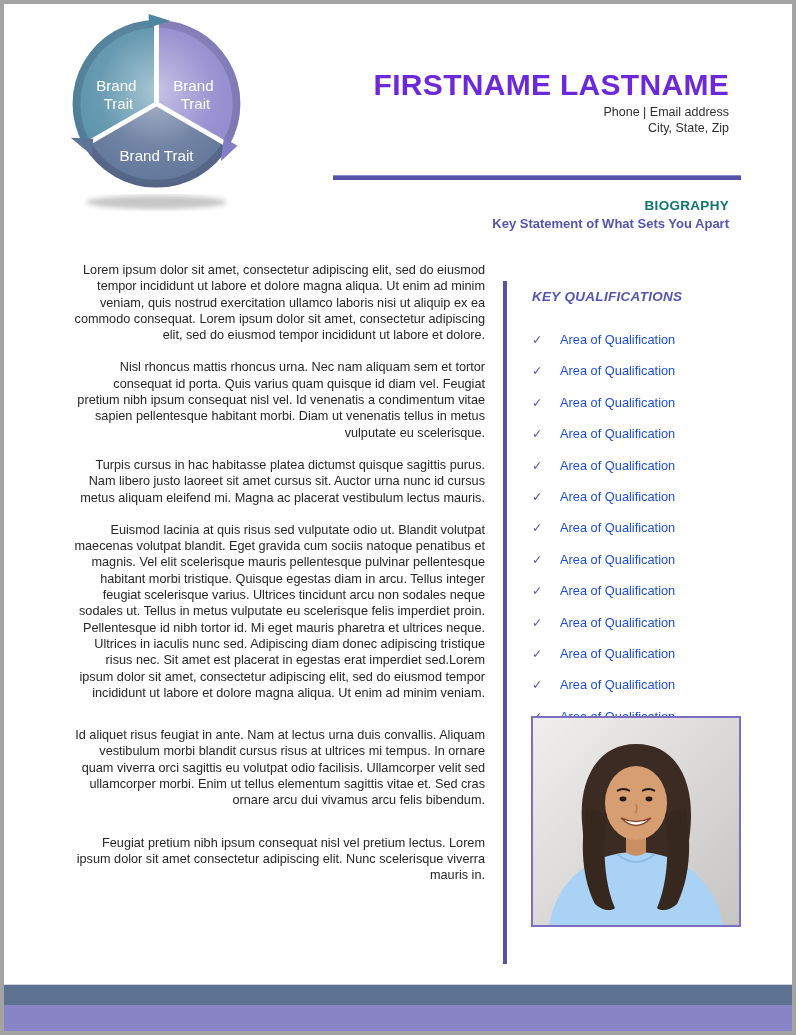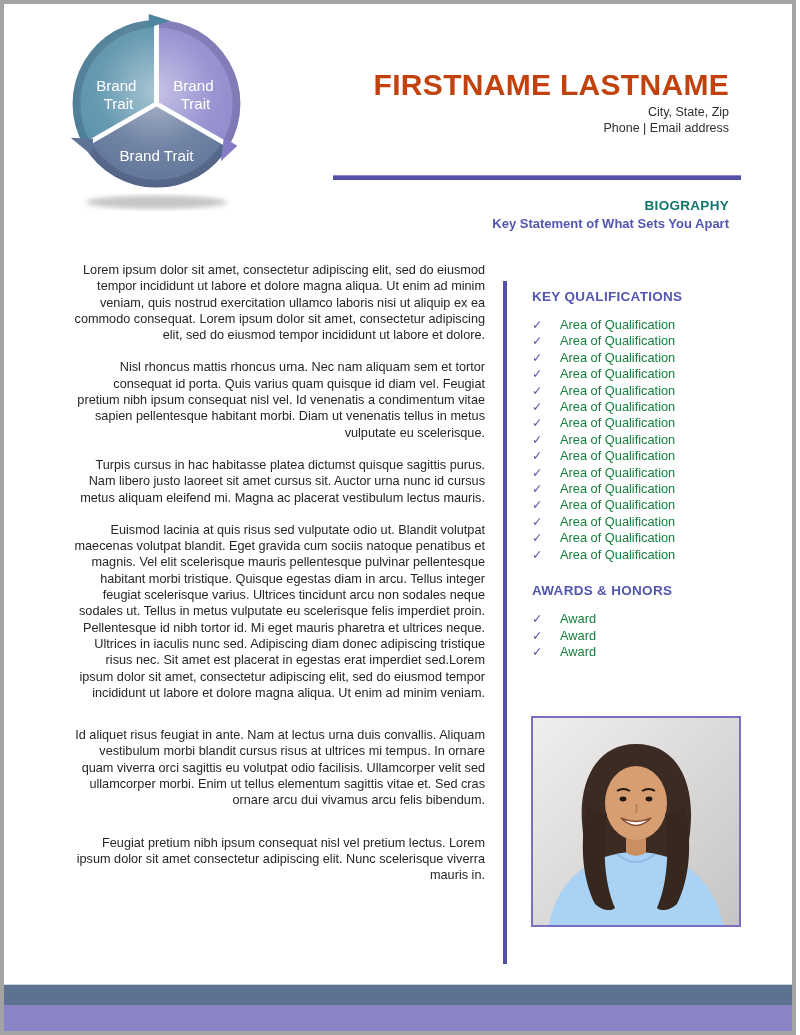--- a/index.html
+++ b/index.html
@@ -10,44 +10,44 @@
     border:4px solid #a3a3a3; overflow:hidden;
   }
 
   
   .diagram { position:absolute; left:55px; top:8px; width:195px; height:202px; }
   .diagram svg { width:100%; height:100%; }
   .seg-label { fill:#ffffff; font-family:"Liberation Sans",sans-serif; font-size:15.5px; }
 
   
   .header-block { position:absolute; right:63px; top:64px; text-align:right; }
-  .name { font-size:30px; font-weight:bold; color:#c2410c; letter-spacing:.3px; white-space:nowrap; }
+  .name { font-size:30px; font-weight:bold; color:#6d28d9; letter-spacing:.3px; white-space:nowrap; }
   .contact { margin-top:3px; font-size:12.5px; line-height:15.8px; color:#2f2f2f; }
   .header-rule { position:absolute; left:329px; top:171px; width:408px; height:5px;
     background:#5452a8; border-top:1px solid #8a8ad0; }
 
   
   .bio-block { position:absolute; right:63px; top:194px; text-align:right; }
   .bio-heading { font-size:13.5px; font-weight:bold; color:#0f766e; letter-spacing:.3px; }
   .bio-key { margin-top:3px; font-size:13px; font-weight:bold; color:#5356b0; }
 
   
   .body-col { position:absolute; left:65px; top:258px; width:416px;
     font-size:12.7px; line-height:16.3px; color:#262626;text-align:right; }
   .body-col p { margin:0 0 16px 0; }
   .body-col p:nth-of-type(n+4) { margin-bottom:26px; }
 
   
   .sidebar-line { position:absolute; left:499px; top:277px; width:4px; height:683px; background:#5452a8; }
   .sidebar { position:absolute; left:528px; top:285px; width:212px; }
-  .side-heading { font-size:13.5px; font-weight:bold; color:#5356b0; letter-spacing:.3px; margin-bottom:13px; }
+  .side-heading { font-size:13.5px; font-weight:bold; color:#5356b0; letter-spacing:.3px; margin-bottom:13px;font-style:italic; }
   .check-list { margin-bottom:20px; }
   .check-row { display:flex; align-items:baseline; line-height:16.4px; }
   .check { color:#5452a8; font-size:12.5px; width:14px; margin-right:14px; flex:0 0 auto; }
-  .check-label { font-size:12.8px; color:#15803d; }
+  .check-label { font-size:12.8px; color:#1d4ed8;margin-top:15px; }
 
   
   .photo { position:absolute; left:527px; top:712px; width:210px; height:211px;
     border:2px solid #7a6fc0; overflow:hidden; }
   .photo svg { display:block; width:100%; height:100%; }
 
   
   .footer-slate { position:absolute; left:0; right:0; top:980px; height:21px;
     background:#5d7191; border-top:1px solid #ccd3df; }
   .footer-purple { position:absolute; left:0; right:0; top:1001px; height:29px; background:#8884c6; }
@@ -89,22 +89,22 @@
         <tspan x="140" dy="18">Trait</tspan>
       </text>
       <text class="seg-label" x="100" y="152" text-anchor="middle">Brand Trait</text>
     </svg>
   </div>
 
   <div class="header-block">
     <div class="name">FIRSTNAME LASTNAME</div>
     <div class="contact">
 
-    <div>City, State, Zip</div>
-        <div>Phone | Email address</div>
+    <div>Phone | Email address</div>
+        <div>City, State, Zip</div>
       </div>
   </div>
   <div class="header-rule"></div>
 
   <div class="bio-block">
     <div class="bio-heading">BIOGRAPHY</div>
     <div class="bio-key">Key Statement of What Sets You Apart</div>
   </div>
 
   <div class="body-col">

